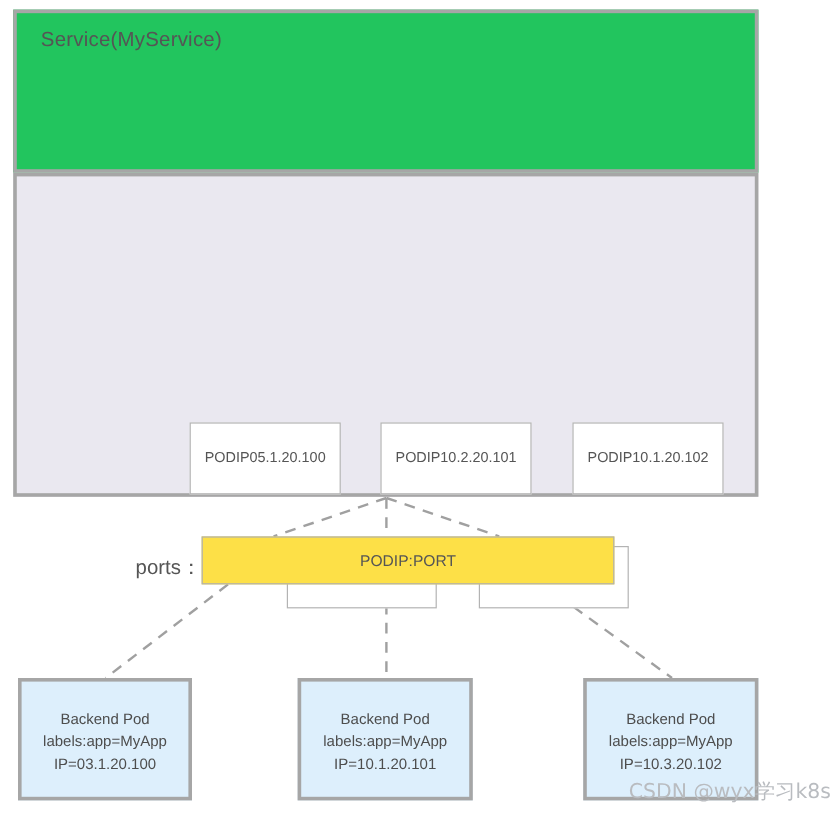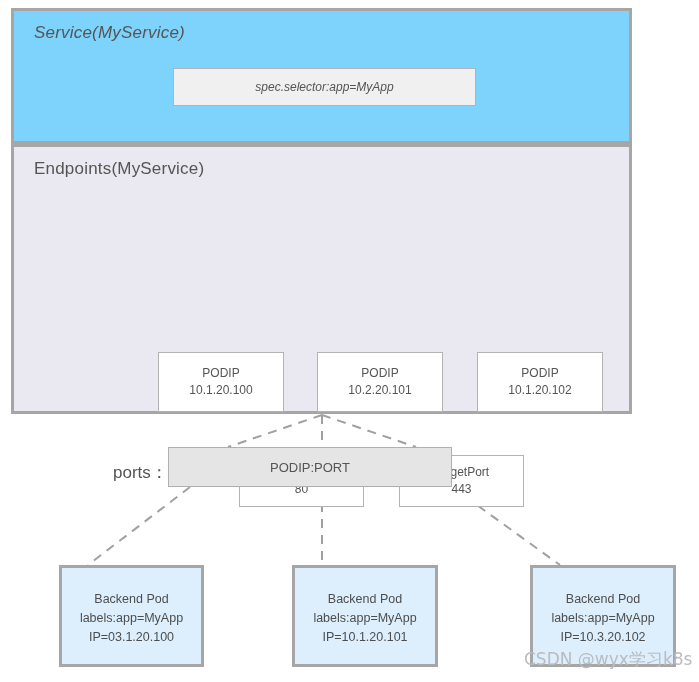--- a/index.html
+++ b/index.html
@@ -39,22 +39,21 @@
     position: absolute;
     left: 0;
     width: 100%;
     box-sizing: border-box;
     border: 3px solid #a6a6a6;
   }
 
   .panel-service {
     top: 0;
     height: 136px;
-    background: #7dd3fc;
-    font-style: italic;
+    background: #22c55e;
   }
 
   .panel-endpoints {
     top: 136px;
     height: 270px;
     background: #eae8f0;
   }
 
   .panel-title {
     position: absolute;
@@ -93,21 +92,21 @@
   .label-addresses { left: 42px; top: 232px; }
   .label-ports     { left: 99px; top: 314px; }
 
   
   .cell {
     position: absolute;
     background: #ffffff;
     border: 1px solid #b3b3b3;
     box-sizing: border-box;
     display: flex;
-    flex-direction: column;
+    flex-direction: row;
     align-items: center;
     justify-content: center;
     font-size: 12px;
     color: #555555;
     line-height: 1.45;
   }
   .cell span { display: block; }
 
   .addr-cell { top: 205px; width: 126px; height: 60px; }
   .addr-0 { left: 144px; }
@@ -116,23 +115,23 @@
 
   .port-cell { top: 308px; width: 125px; height: 52px; }
   .port-0 { left: 225px; }
   .port-1 { left: 385px; }
 
   
   .podip-port-bar {
     position: absolute;
     left: 168px;
     top: 447px;
-    width: 284px;
+    width: 344px;
     height: 40px;
-    background: #e5e5e5;
+    background: #fde047;
     border: 1px solid #b0b0b0;
     box-sizing: border-box;
     display: flex;
     align-items: center;
     justify-content: center;
     font-size: 13px;
     color: #555555;
   }
 
   
@@ -145,21 +144,20 @@
     border: 3px solid #a6a6a6;
     box-sizing: border-box;
     display: flex;
     flex-direction: column;
     align-items: center;
     justify-content: flex-start;
     padding-top: 22px;
     font-size: 12.5px;
     color: #4d4d4d;
     line-height: 1.5;
-    margin-left: 44px;
   }
   .pod span { display: block; white-space: nowrap; }
   .pod-0 { left: 15px; }
   .pod-1 { left: 248px; width: 146px; }
   .pod-2 { left: 486px; width: 146px; }
 
   
   .watermark {
     position: absolute;
     left: 524px;
@@ -184,30 +182,28 @@
     <line x1="322" y1="487" x2="322" y2="565"></line>
     <line x1="452" y1="487" x2="560" y2="565"></line>
   </g>
 </svg>
 
 <div class="service-stack">
 
   <div class="panel panel-service">
     <div class="panel-title">Service(MyService)</div>
 
-    <div class="selector-box">spec.selector:app=MyApp</div>
   </div>
 
   <div class="panel panel-endpoints">
-    <div class="panel-title">Endpoints(MyService)</div>
 
 
     <div class="cell addr-cell addr-0">
       <span>PODIP</span>
-      <span>10.1.20.100</span>
+      <span>05.1.20.100</span>
     </div>
     <div class="cell addr-cell addr-1">
       <span>PODIP</span>
       <span>10.2.20.101</span>
     </div>
     <div class="cell addr-cell addr-2">
       <span>PODIP</span>
       <span>10.1.20.102</span>
     </div>
 

